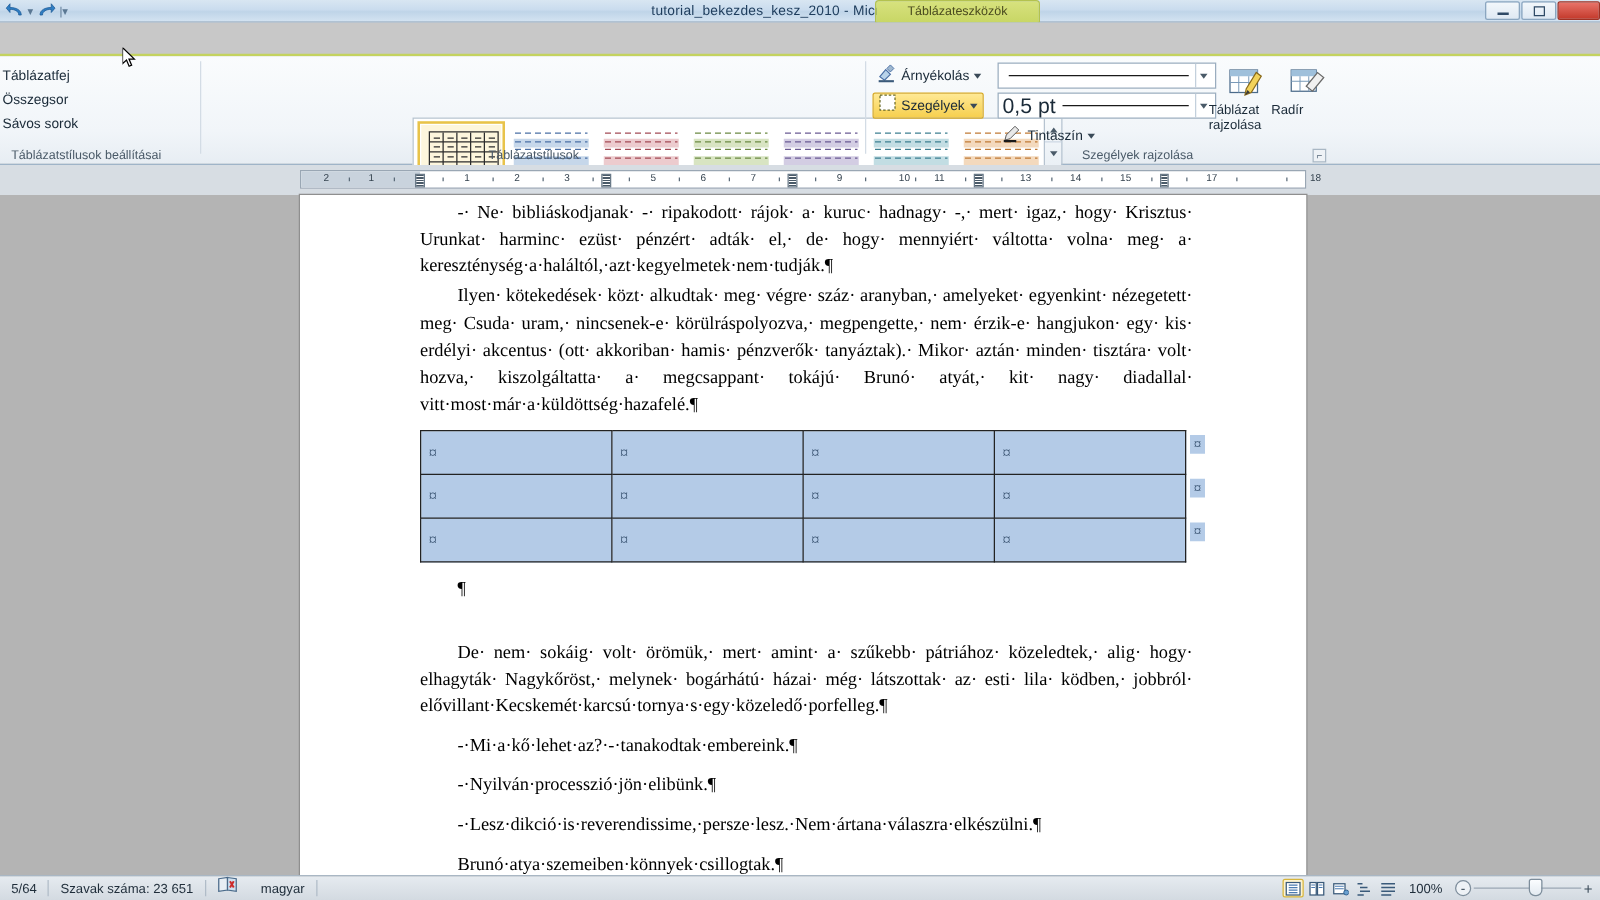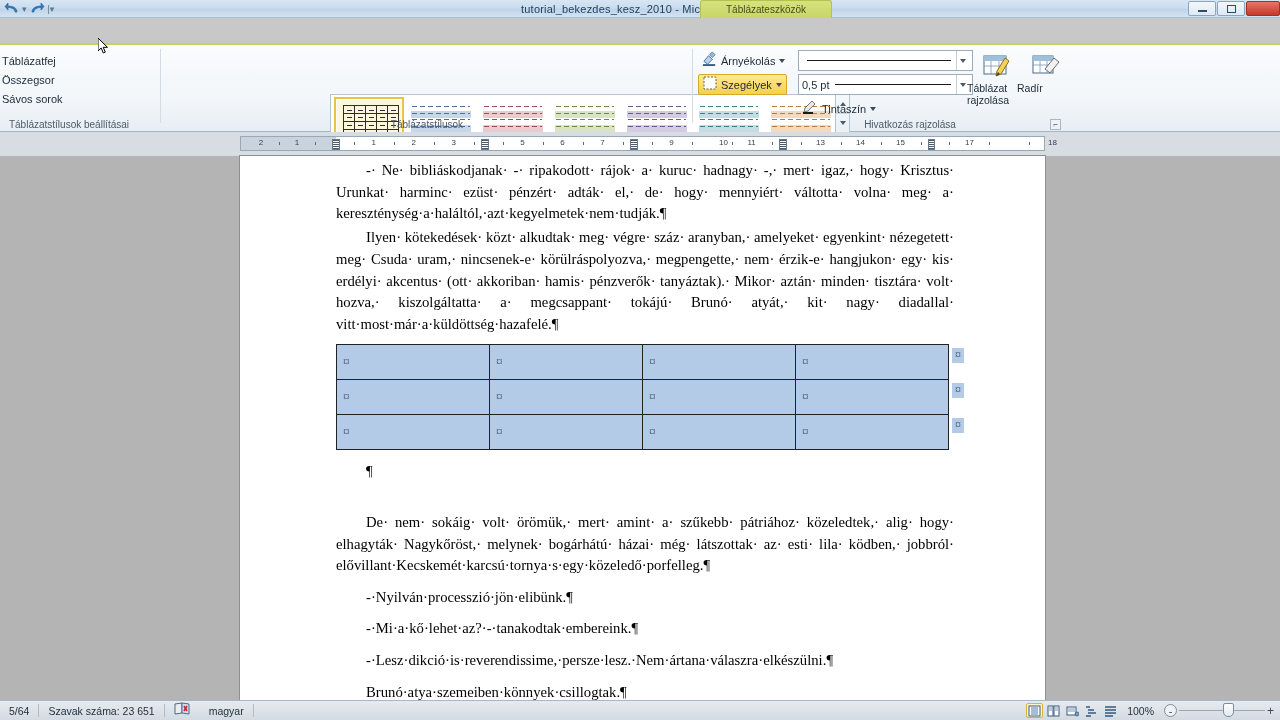--- a/index.html
+++ b/index.html
@@ -144,21 +144,21 @@
     background: linear-gradient(to bottom,#ffe995,#f6cf4e);
     border: 1px solid #d8a923; border-radius: 2px;
   }
   .drop-arrow { width:0;height:0;border-left:3px solid transparent;border-right:3px solid transparent;border-top:4px solid #3a4a58; }
 
   
   .combo {
     width: 175px; height: 21px; background: #fff; border: 1px solid #9aadbf;
     display: flex; align-items: center; padding: 0 3px; gap: 5px;
   }
-  .combo .cv { font-size: 11px; color: #1a2a38; }
+  .combo .cv { font-size: 17px; color: #1a2a38; }
   .combo .line-prev { flex: 1; height: 1px; background: #1a1a1a; }
   .combo .cbtn {
     width: 13px; height: 19px; display:flex; align-items:center; justify-content:center;
     border-left: 1px solid #c3d0dc;
   }
 
   .bigbtn { width: 58px; text-align: left; font-size: 10.5px; color: #1a2a38; line-height: 12px; }
   .bigbtn .ic { height: 32px; display: flex; align-items: center; justify-content: center; }
 
   .dlg-launch {
@@ -511,21 +511,21 @@
           <svg width="30" height="30" viewBox="0 0 30 30">
               <rect x="2" y="5" width="20" height="17" fill="#fff" stroke="#4a6a8a" stroke-width="1"></rect>
               <rect x="2" y="5" width="20" height="5" fill="#9fc0db"></rect>
               <path d="M2 14 H22 M9 10 V22 M16 10 V22" stroke="#7a9ab8" stroke-width=".8"></path>
               <path d="M14 18 L23 7 L28 11 L19 22 Z" fill="#f0f0f0" stroke="#6a6a6a" stroke-width="1"></path>
             </svg>
         </span>
         <span>Radír</span>
       </div>
 
-      <div class="glabel" style="left:100px; width:230px;">Hivatkozás rajzolása</div>
+      <div class="glabel" style="left:100px; width:230px;">Szegélyek rajzolása</div>
       <div class="dlg-launch" style="right:4px; bottom:2px;">⌐</div>
     </div>
   </div>
 
   <div class="ruler-wrap">
     <div class="ruler">
       <div class="rseg margin" style="width:96px;">
         <span class="rnum" style="left:20px;">2</span>
         <span class="rtick" style="left:38px;"></span>
         <span class="rnum" style="left:56px;">1</span>
@@ -612,22 +612,22 @@
             </tr>
           </tbody>
             </table>
           <span class="rowend" style="top:4px;">¤</span>
           <span class="rowend" style="top:39px;">¤</span>
           <span class="rowend" style="top:74px;">¤</span>
         </div>
 
         <p class="doc" style="margin-top:11px"><span class="ind"></span><span>¶</span></p>
         <p class="doc" style="margin-top:29px"><span class="ind"></span><span>De· nem· sokáig· volt· örömük,· mert· amint· a· szűkebb· pátriához· közeledtek,· alig· hogy· elhagyták· Nagykőröst,· melynek· bogárhátú· házai· még· látszottak· az· esti· lila· ködben,· jobbról· elővillant·Kecskemét·karcsú·tornya·s·egy·közeledő·porfelleg.¶</span></p>
+        <p class="doc" style="margin-top:10px"><span class="ind"></span><span>-·Mi·a·kő·lehet·az?·-·tanakodtak·embereink.¶</span></p>
         <p class="doc" style="margin-top:10px"><span class="ind"></span><span>-·Nyilván·processzió·jön·elibünk.¶</span></p>
-        <p class="doc" style="margin-top:10px"><span class="ind"></span><span>-·Mi·a·kő·lehet·az?·-·tanakodtak·embereink.¶</span></p>
         <p class="doc" style="margin-top:10px"><span class="ind"></span><span>-·Lesz·dikció·is·reverendissime,·persze·lesz.·Nem·ártana·válaszra·elkészülni.¶</span></p>
         <p class="doc" style="margin-top:10px"><span class="ind"></span><span>Brunó·atya·szemeiben·könnyek·csillogtak.¶</span></p>
         <p class="doc" style="margin-top:10px"><span class="ind"></span><span>-·Szegény·jó·híveim·szeretnek,·rettenetesen·szeretnek.·Vajon·ki·tartja·az·orációt?¶</span></p>
 
       </div>
     </div>
   </div>
 
   <div class="statusbar">
     <div class="sb-item">5/64</div>

